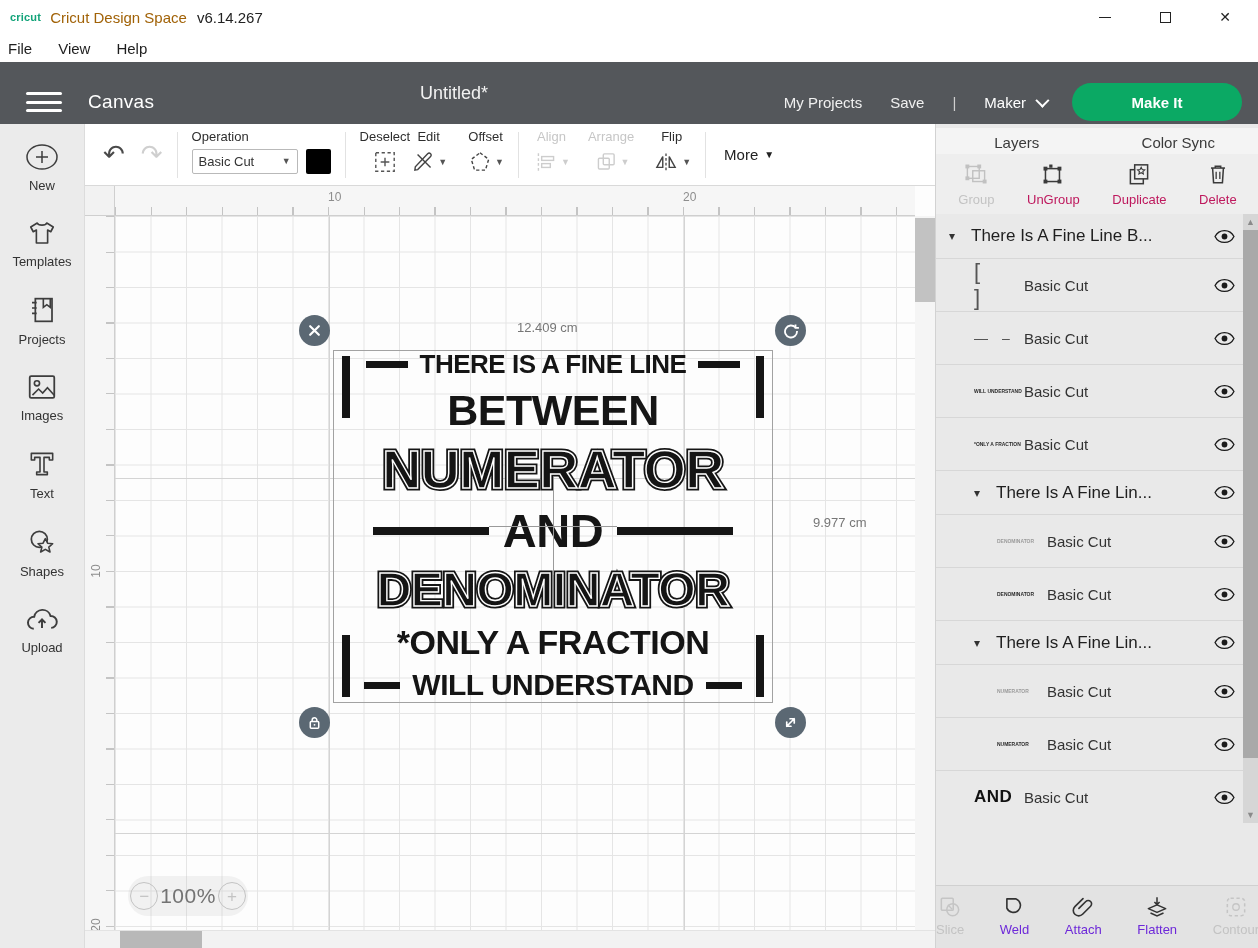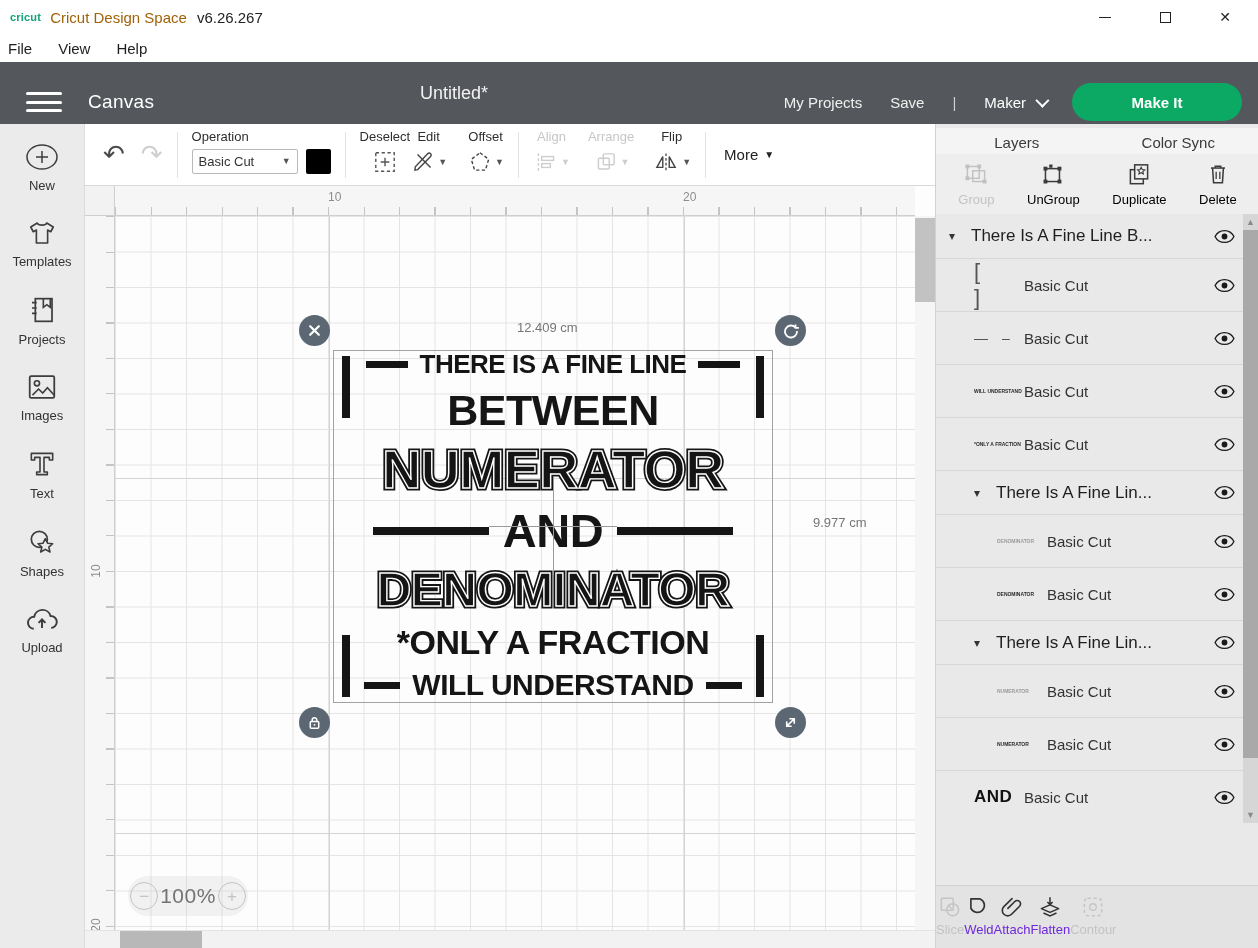--- a/index.html
+++ b/index.html
@@ -112,21 +112,21 @@
   .crosshair-v { position:absolute; width:1px; height:98px; background:#9a9a9a; }
   .crosshair-h { position:absolute; height:1px; width:128px; background:#9a9a9a; }
 
   
   .rightpanel { position:absolute; left:935px; top:124px; width:323px; height:824px; background:#e9e9e9; border-left:1px solid #d2d2d2; }
   .tabs { position:absolute; left:0; top:4px; width:323px; height:30px; background:#f4f4f4; border-bottom:1px solid #d8d8d8; display:flex;justify-content:space-between; }
   .tab { flex:1; display:flex; align-items:center; justify-content:center; font-size:15px; color:#3a3a3a; position:relative; }
   .tab.active::after { content:""; position:absolute; left:0; right:0; bottom:-1px; height:2px; background:#4a4a4a; }
   .panel-actions { position:absolute; left:0; top:30px; width:323px; height:60px; background:#eeeeee; display:flex; align-items:center; justify-content:space-around; padding:0 6px; }
   .pa-btn { display:flex; flex-direction:column; align-items:center; gap:5px; }
-  .pa-label { font-size:13px; color:#000000; }
+  .pa-label { font-size:13px; color:#be185d; }
   .pa-btn.dis .pa-label { color:#c3c3c3; }
 
   .layers-list { position:absolute; left:0; top:90px; width:323px; height:609px; background:#e9e9e9; overflow:hidden; }
   .lrow { display:flex; align-items:center; border-top:1px solid #d7d7d7; }
   .lrow:first-child { border-top:none; }
   .lrow.group { height:44px; }
   .lrow.item { height:53px; }
   .lrow.lvl0 { padding-left:13px; }
   .lrow.lvl1 { padding-left:38px; }
   .lrow.lvl2 { padding-left:61px; }
@@ -143,34 +143,34 @@
 
   .panel-scroll { position:absolute; right:1px; top:0; width:15px; height:609px; background:#d6d6d6; display:flex; flex-direction:column; align-items:center; }
   .ps-arrow { font-size:9px; color:#8a8a8a; height:16px; display:flex; align-items:center; }
   .ps-thumb { width:15px; height:528px; background:#a9a9a9; }
   .ps-spacer { flex:1; }
 
   .blank-row { position:absolute; left:0; top:699px; width:323px; height:62px; background:#ebebeb; border-top:1px solid #cfcfcf; display:flex; align-items:center; }
   .blank-swatch { width:62px; height:42px; background:#fff; border:1px solid #b9b9b9; border-radius:4px; margin-left:14px; }
   .blank-label { font-size:14px; color:#3c3c3c; margin-left:30px; }
 
-  .panel-bottombar { position:absolute; left:0; top:761px; width:323px; height:63px; background:#e3e3e3; border-top:1px solid #d0d0d0; display:flex; align-items:flex-start; justify-content:flex-start; padding-top:8px; }
+  .panel-bottombar { position:absolute; left:0; top:761px; width:323px; height:63px; background:#e3e3e3; border-top:1px solid #d0d0d0; display:flex; align-items:flex-start; justify-content:space-between; padding-top:8px; }
   .pb-btn { display:flex; flex-direction:column; align-items:center; gap:2px; }
   .pb-label { font-size:13px; color:#6d28d9; }
   .pb-btn.dis .pb-label { color:#c3c3c3; }
 </style>
 </head>
 <body>
 
 <div id="app">
 
   <div class="titlebar">
     <span class="cricut-logo">cricut</span>
     <span class="tb-title">Cricut Design Space</span>
-    <span class="tb-version">v6.26.267</span>
+    <span class="tb-version">v6.14.267</span>
     <div class="win-controls">
       <span class="win-btn">
           <span class="minbar"></span>
         </span>
       <span class="win-btn">
           <span class="maxbox"></span>
         </span>
       <span class="win-btn">✕</span>
     </div>
   </div>

